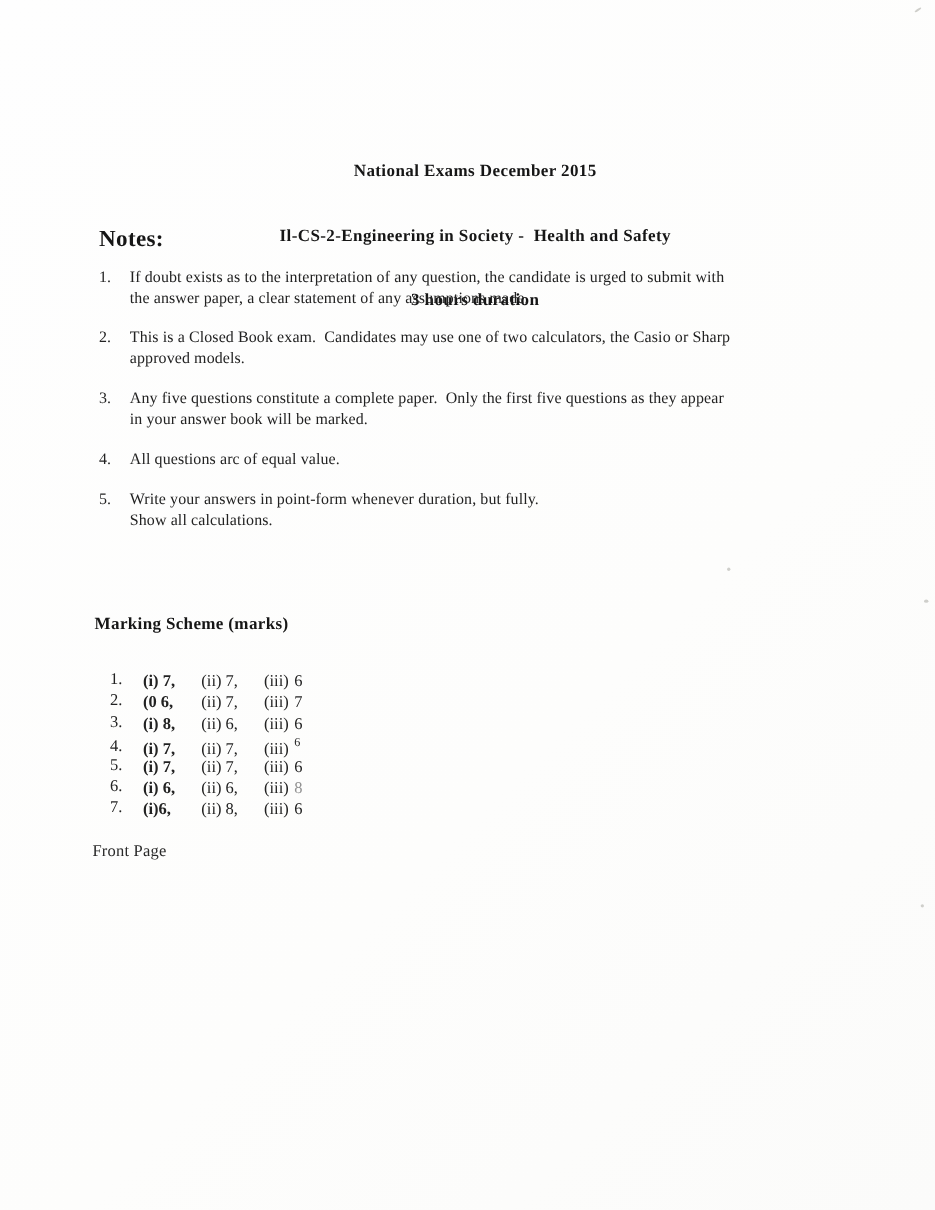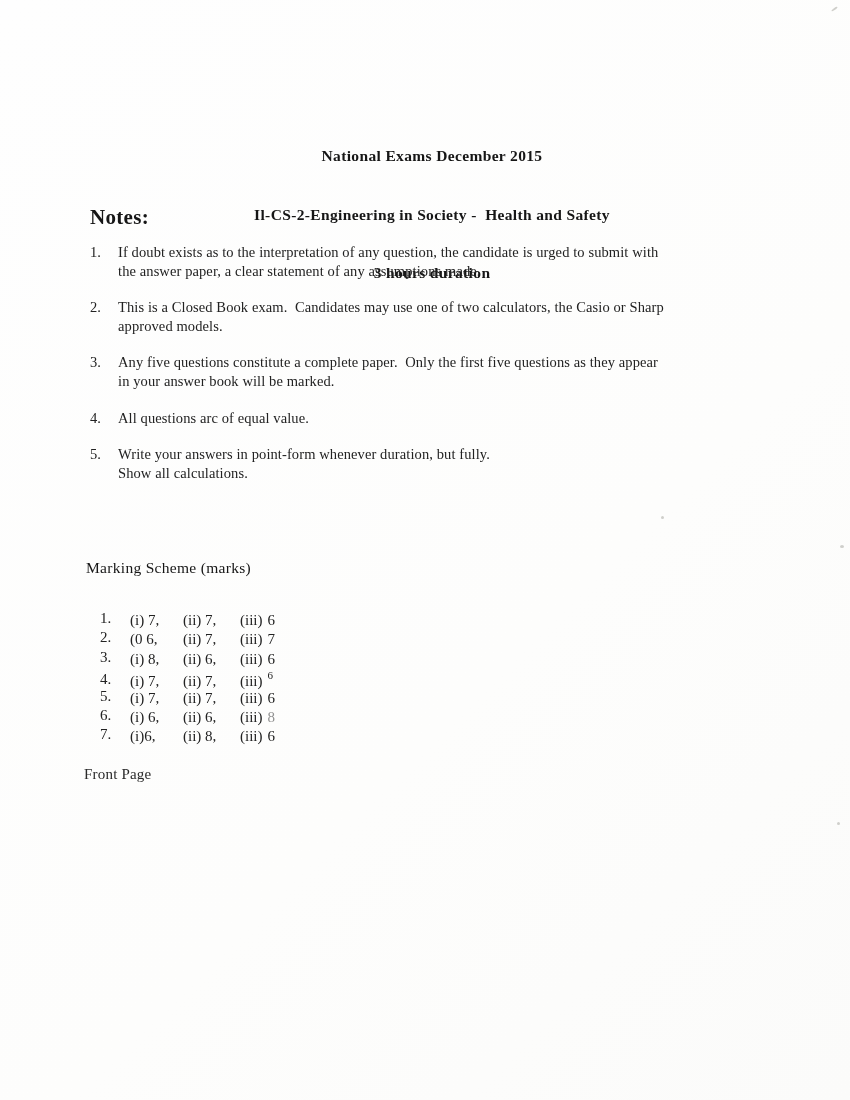--- a/index.html
+++ b/index.html
@@ -71,21 +71,21 @@
   }
   .note-text {
     white-space: pre-wrap;
     width: 660px;
     letter-spacing: 0.1px;
   }
   .marking-heading {
     position: absolute;
     top: 559px;
     left: 86px;
-    font-weight: normal;
+    font-weight: bold;
     font-size: 15.5px;
     color: #161616;
     letter-spacing: 0.3px;
   }
   .marking-rows {
     position: absolute;
     top: 596px;
     left: 100px;
     font-size: 15px;
     color: #222222;
@@ -94,21 +94,21 @@
     display: flex;
     height: 19.4px;
     align-items: baseline;
   }
   .mark-num {
     width: 30px;
     flex: 0 0 30px;
     position: relative;
     top: -2px;
   }
-  .mark-i   { width: 53px; flex: 0 0 53px; }
+  .mark-i   { width: 53px; flex: 0 0 53px; font-weight: bold; }
   .mark-ii  { width: 57px; flex: 0 0 57px; }
   .mark-iii { white-space: pre; margin-top: 16px; }
   .mark-iii .val { margin-left: 5px; }
   .val-sup {
     vertical-align: super;
     font-size: 11px;
     margin-left: 5px;
     position: relative;
     top: -1px;
   }

